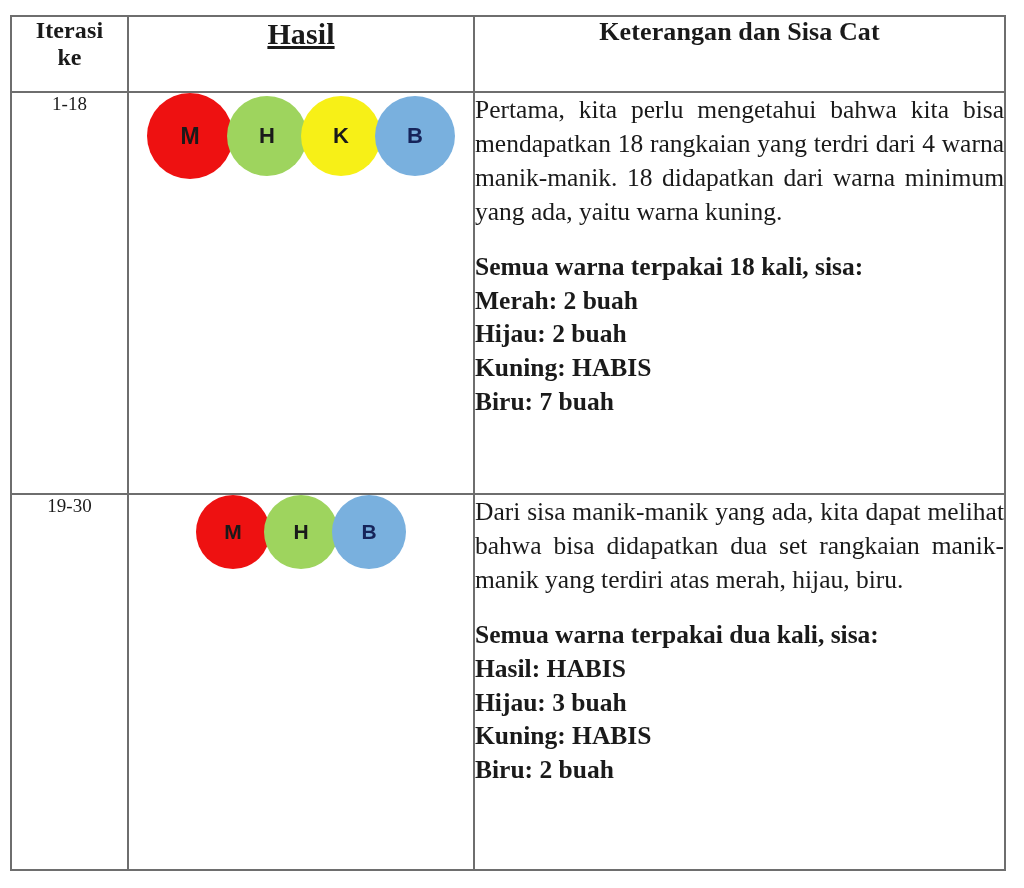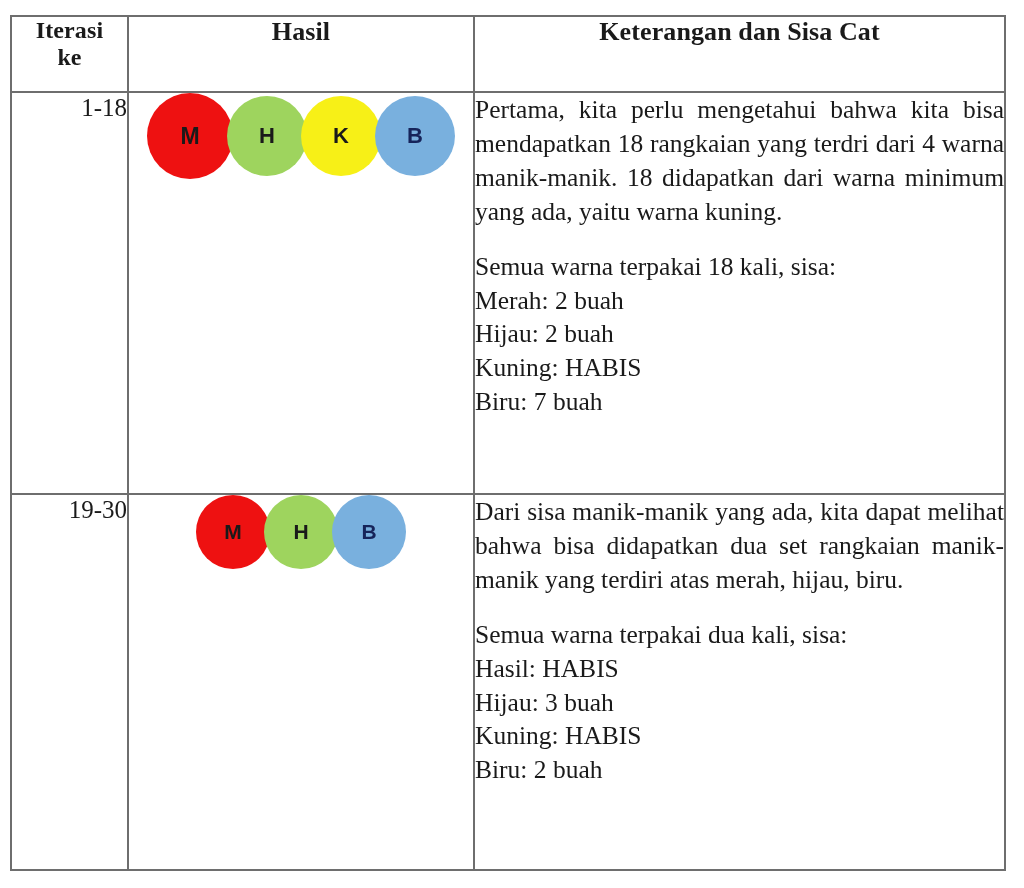--- a/index.html
+++ b/index.html
@@ -50,28 +50,28 @@
     font-weight: bold;
     font-size: 25px;
     line-height: 1.12;
     text-align: center;
     vertical-align: middle;
     height: 74px;
     padding: 4px 6px;
     letter-spacing: 0.1px;
   }
   th.hdr-iter { font-size: 24px; }
-  th.hdr-hasil { font-size: 26px; }
+  th.hdr-hasil { font-size: 30px; text-decoration: underline; }
   th.hdr-ket { font-size: 26px; text-align: center; }
 
   
   td.iter-cell {
-    text-align: right;
+    text-align: center;
     vertical-align: middle;
-    font-size: 25px;
+    font-size: 19px;
     line-height: 1.2;
     padding: 6px 4px;
   }
 
   
   td.hasil-cell {
     vertical-align: middle;
     text-align: center;
     padding: 10px 6px;
   }
@@ -106,20 +106,21 @@
     text-align: justify;
     text-justify: inter-word;
     margin: 0 0 0 0;
   }
   .spacer-line { height: 21px; }
   .linelist {
     margin: 0;
   }
   .linelist .ln {
     white-space: nowrap;
+    font-weight: bold;
   }
 
   
   tr.row-1 td { height: 400px; }
   tr.row-2 td { height: 374px; }
 </style>
 </head>
 <body>
 
 <div class="page">

